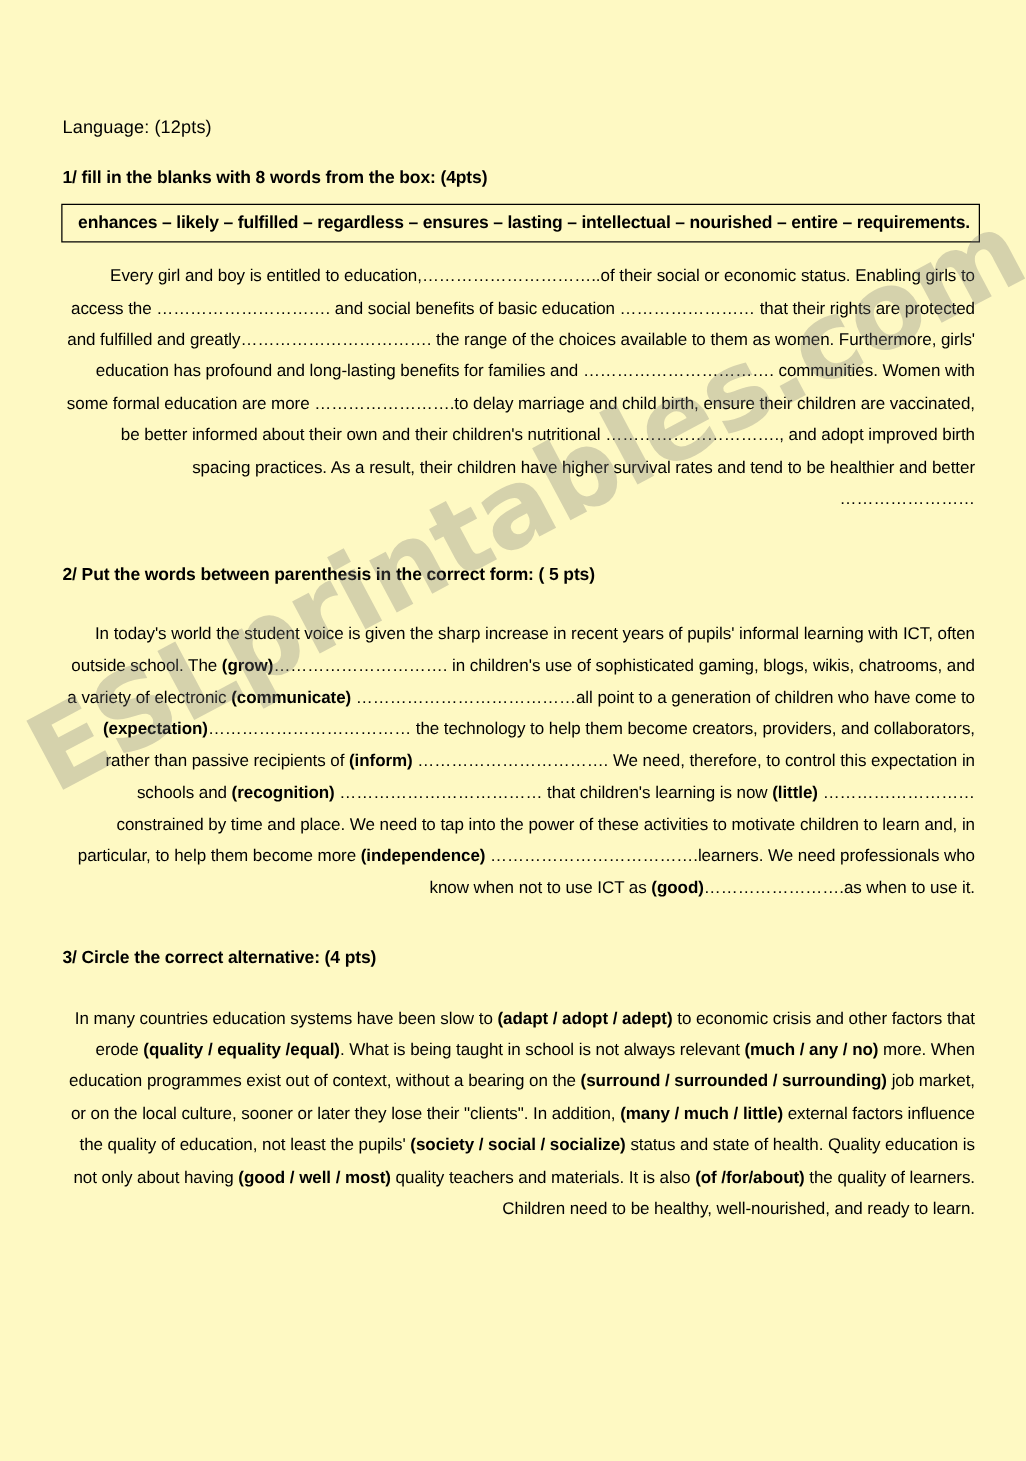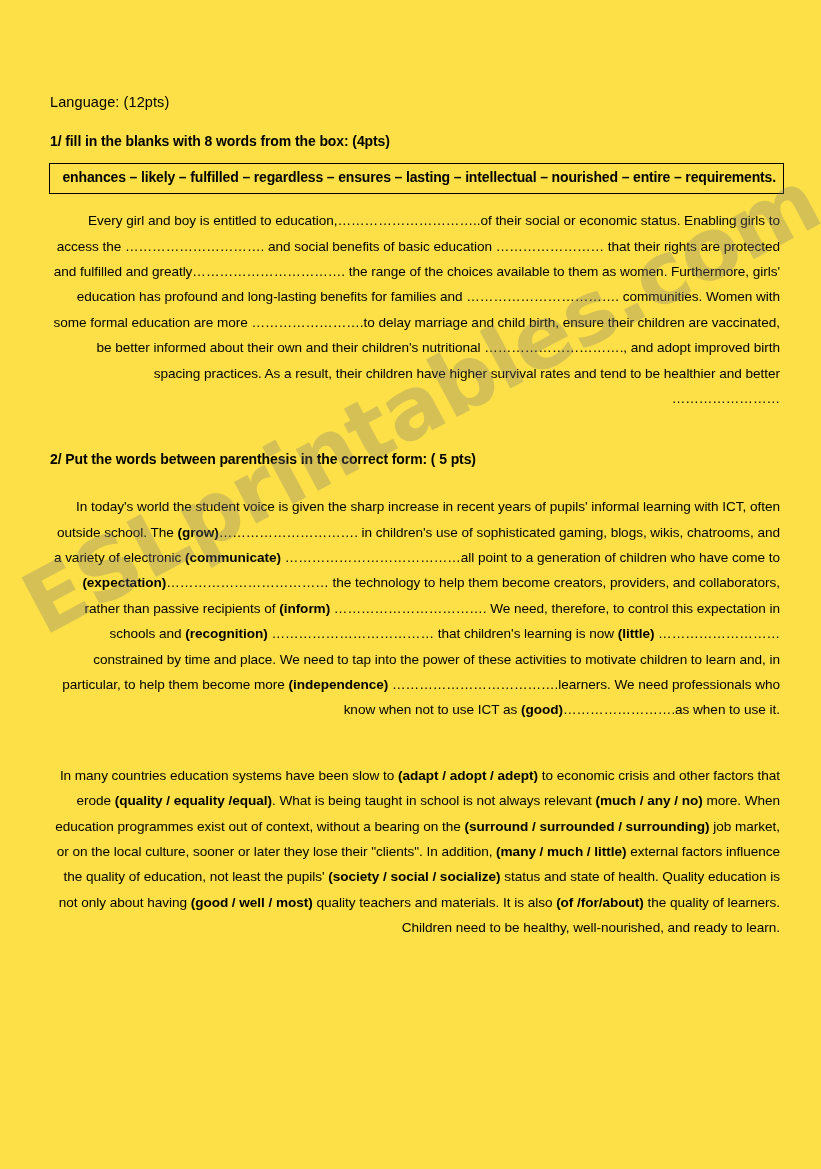--- a/index.html
+++ b/index.html
@@ -8,21 +8,21 @@
     background: #ffffff;
   }
   body {
     font-family: "Liberation Sans", sans-serif;
     color: #000000;
   }
   .page {
     position: relative;
     width: 821px;
     height: 1169px;
-    background: #fde047;
+    background: #fef9c3;
     overflow: hidden;
   }
   .watermark-layer {
     position: absolute;
     left: 0;
     top: 0;
     width: 821px;
     height: 1169px;
     pointer-events: none;
     z-index: 3;
@@ -114,20 +114,21 @@
       <p class="para p1"> Every girl and boy is entitled to education,…………………………..of their social or economic status. Enabling girls to access the …………………………. and social benefits of basic education …………………… that their rights are protected and fulfilled and greatly……………………………. the range of the choices available to them as women. Furthermore, girls' education has profound and long-lasting benefits for families and  ……………………………. communities. Women with some formal education are more …………………….to delay marriage and child birth, ensure their children are vaccinated, be better informed about their own and their children's nutritional …………………………., and adopt improved birth spacing practices. As a result, their children have higher survival rates and tend to be healthier and better ……………………</p>
 
       <div class="spacer-2"></div>
 
       <h2 class="ex-title">2/ Put the words between parenthesis in the correct form: ( 5 pts)</h2>
 
       <p class="para p2"> In today's world the student voice is given the sharp increase in recent years of pupils' informal learning with ICT, often outside school. The <b>(grow)</b>…………………………. in children's use of sophisticated gaming, blogs, wikis, chatrooms, and a variety of electronic <b>(communicate)</b> …………………………………all point to a generation of children who have come to <b>(expectation)</b>……………………………… the technology to help them become creators, providers, and collaborators, rather than passive recipients of <b>(inform)</b> ……………………………. We need, therefore, to control this expectation in schools and <b>(recognition)</b> ……………………………… that children's learning is now <b>(little)</b> ……………………… constrained by time and place. We need to tap into the power of these activities to motivate children to learn and, in particular, to help them become more <b>(independence)</b> ……………………………….learners. We need professionals who know when not to use ICT as <b>(good)</b>…………………….as when to use it.</p>
 
       <div class="spacer-3"></div>
 
+      <h2 class="ex-title">3/ Circle the correct alternative: (4 pts)</h2>
 
       <p class="para p3">In many countries education systems have been slow to <b>(adapt / adopt / adept)</b> to economic crisis and other factors that erode <b>(quality / equality /equal)</b>. What is being taught in school is not always relevant <b>(much / any / no)</b> more. When education programmes exist out of context, without a bearing on the <b>(surround / surrounded / surrounding)</b> job market, or on the local culture, sooner or later they lose their "clients". In addition, <b>(many / much / little)</b> external factors influence the quality of education, not least the pupils' <b>(society / social / socialize)</b> status and state of health. Quality education is not only about having <b>(good / well / most)</b> quality teachers and materials. It is also <b>(of /for/about)</b> the quality of learners. Children need to be healthy, well-nourished, and ready to learn.</p>
 
     </div>
   </div>
 
   <div class="watermark-layer">
     <div class="watermark">ESLprintables.com</div>
   </div>
 

